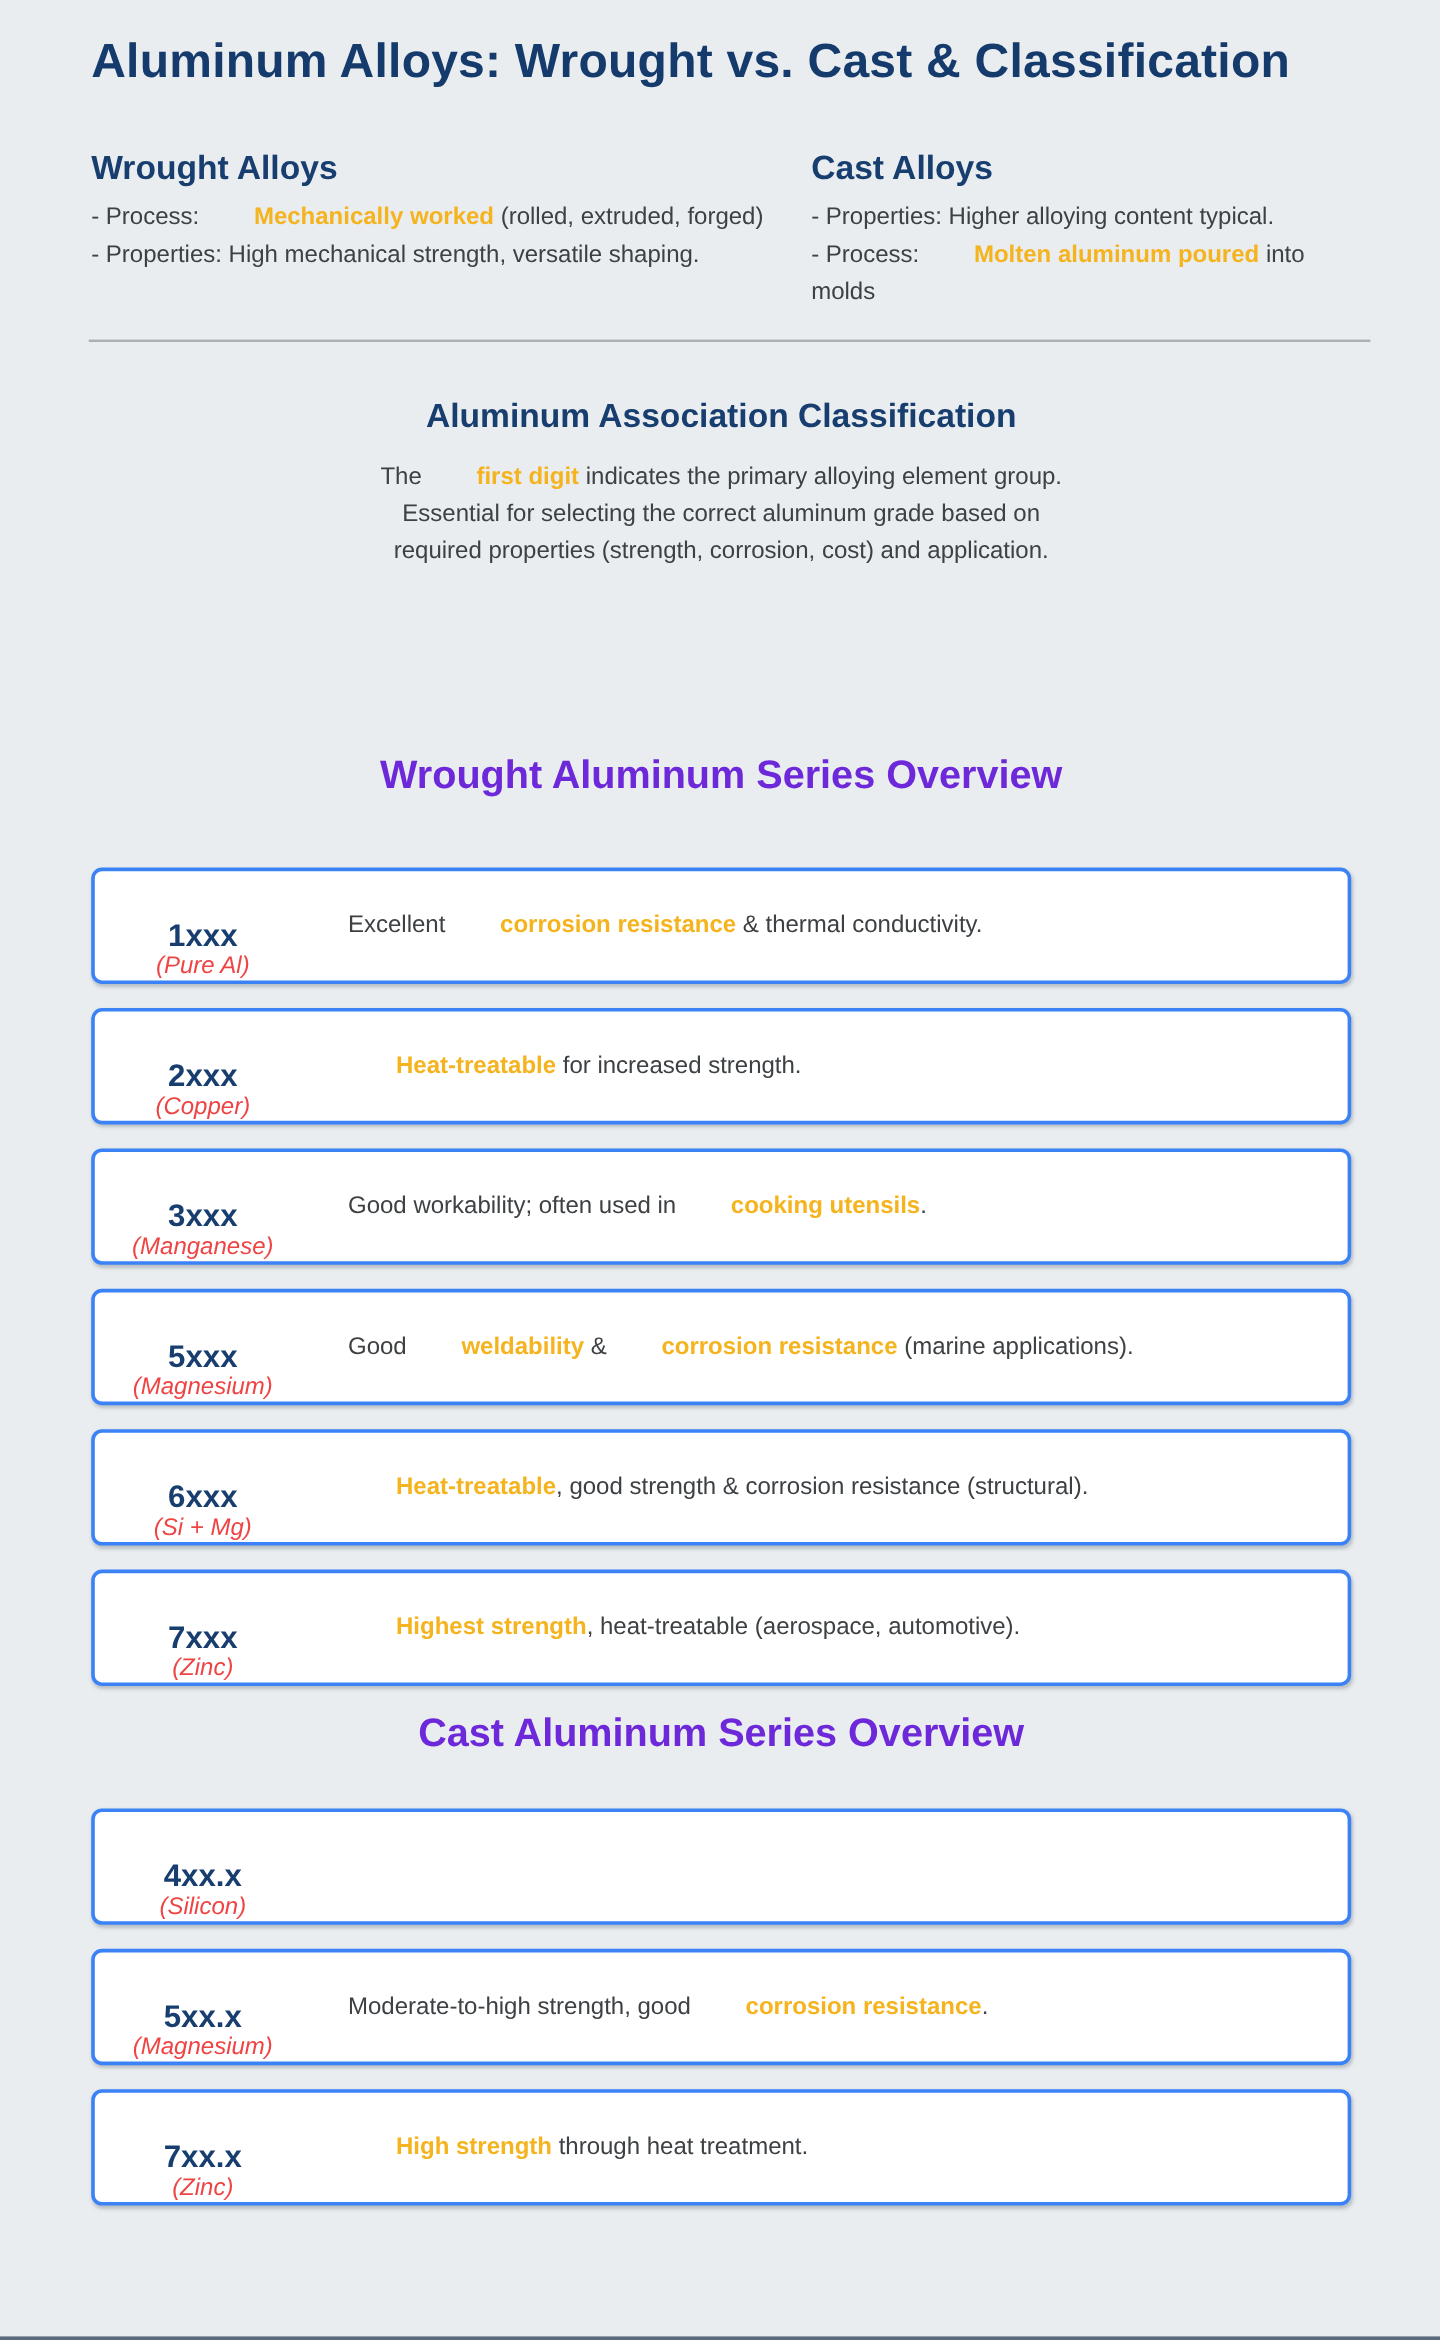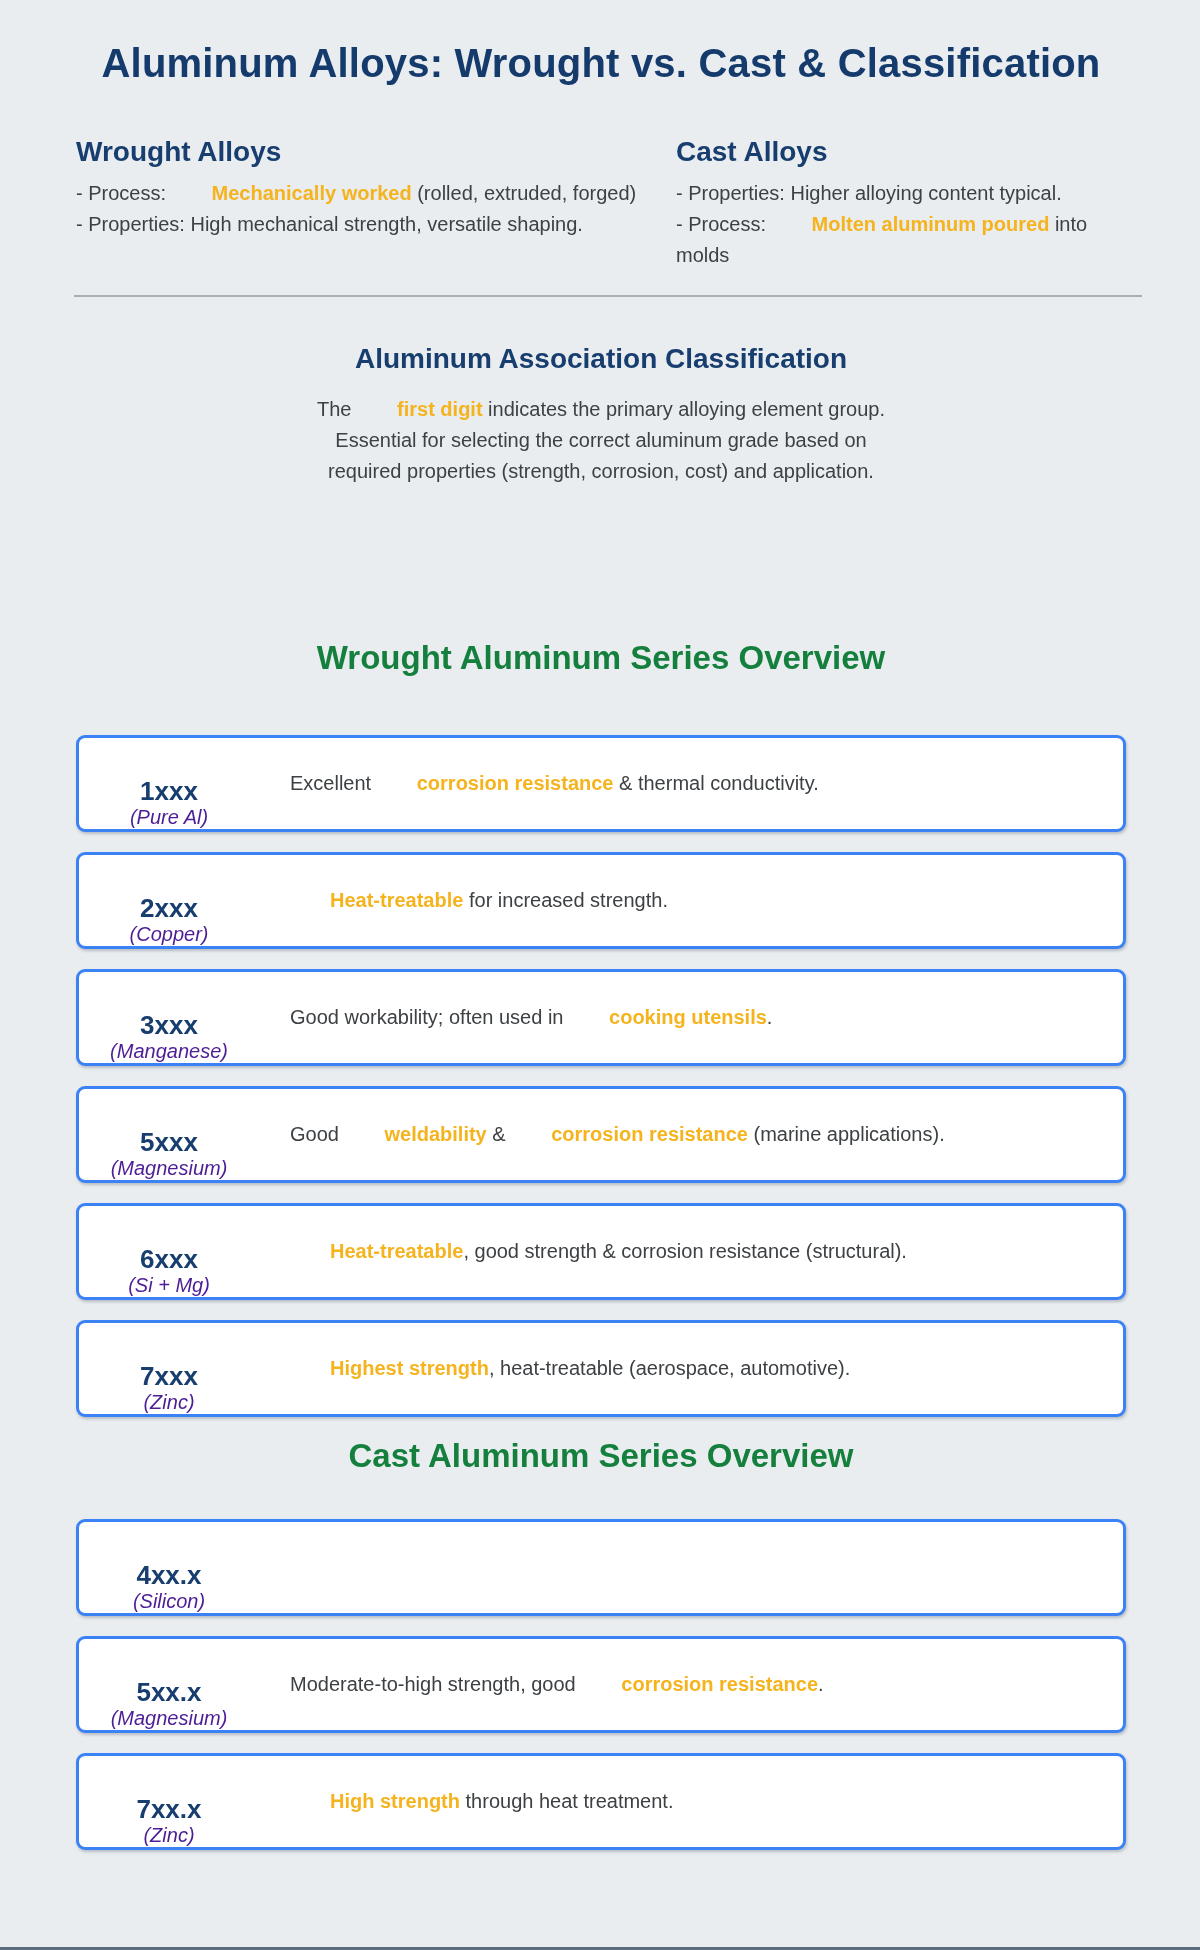--- a/index.html
+++ b/index.html
@@ -9,26 +9,26 @@
     background: #e9edf0;
     font-family: "Liberation Sans", sans-serif;
     color: #3d4144;
     position: relative;
     overflow: hidden;
   }
   .container {
     padding: 28px 74px 0 76px; 
   }
   .page-title {
-    margin: 12px;
+    margin: 0;
     font-size: 40px;
     line-height: 46px;
     font-weight: bold;
     color: #153a6c;
-    text-align: center;
+    text-align: left;
     letter-spacing: 0.2px;
   }
   .columns {
     display: flex;
     margin-top: 50px;
   }
   .col-left { flex: 0 0 600px; }
   .col-right { flex: 1; }
   .col-heading {
     margin: 0 0 10px 0;
@@ -68,21 +68,21 @@
     margin-top: 20px;
     font-size: 19.5px;
     line-height: 29.5px;
   }
   .section-heading {
     margin: 0;
     text-align: center;
     font-size: 33px;
     line-height: 38px;
     font-weight: bold;
-    color: #15803d;
+    color: #6d28d9;
   }
   .wrought-heading { margin-top: 152px; }
   .cast-heading { margin-top: 20px; }
   .cards { margin-top: 58px; }
   .cards-cast { margin-top: 44px; }
   .card {
     box-sizing: border-box;
     height: 97px;
     margin-bottom: 20px;
     background: #ffffff;
@@ -99,21 +99,21 @@
   .card-code {
     font-size: 26px;
     line-height: 28px;
     font-weight: bold;
     color: #173e6f;
   }
   .card-element {
     font-size: 20px;
     line-height: 23px;
     font-style: italic;
-    color: #4c1d95;
+    color: #ef4444;
     margin-top: 1px;
   }
   .card-desc {
     flex: 1;
     padding: 33px 24px 0 31px;
     font-size: 20px;
     line-height: 24px;
   }
   .bottom-bar {
     position: absolute;

